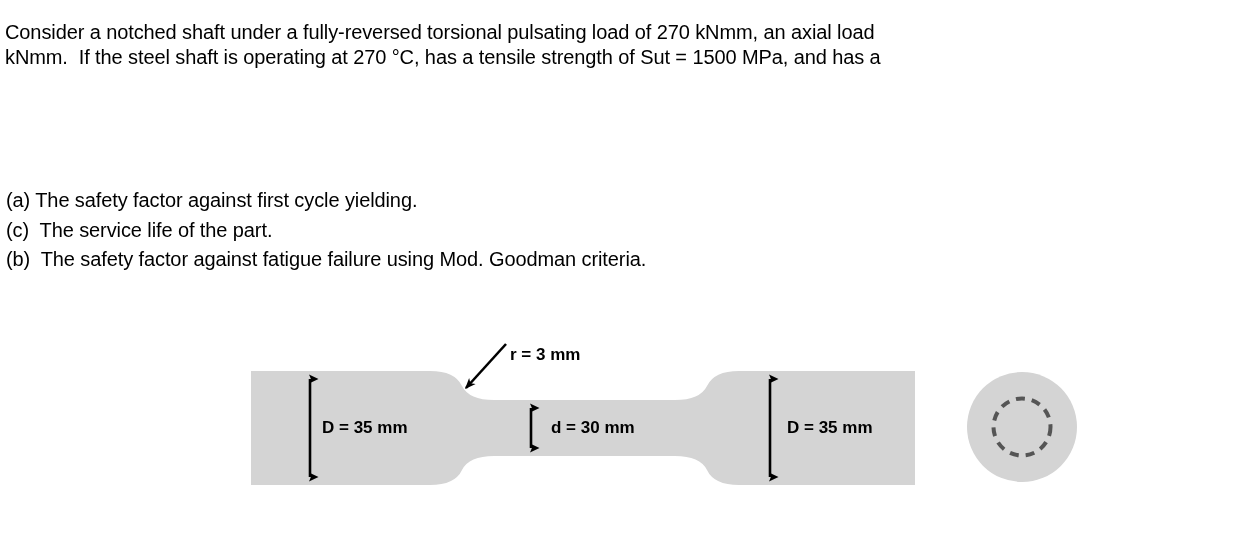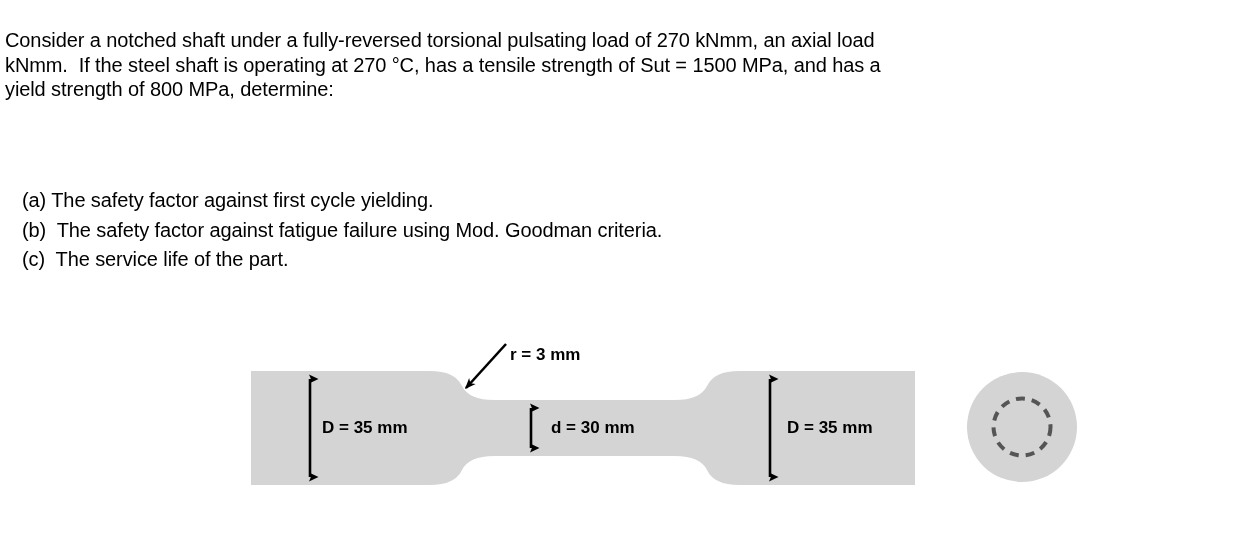--- a/index.html
+++ b/index.html
@@ -13,32 +13,32 @@
     position: relative;
     overflow: hidden;
     font-family: "Liberation Sans", sans-serif;
     color: #000000;
   }
 
   
   #problem-statement {
     position: absolute;
     left: 5px;
-    top: 28px;
+    top: 20px;
     width: 1248px;
   }
   .stmt-line {
     font-size: 20px;
     line-height: 24.5px;
     white-space: pre;
     letter-spacing: -0.1px;
   }
   #question-list {
     position: absolute;
-    left: 22px;
+    left: 6px;
     top: 186px;
     width: 1000px;
   }
   .q-line {
     font-size: 20px;
     line-height: 29.5px;
     white-space: pre;
     letter-spacing: -0.1px;
   }
 
@@ -59,27 +59,26 @@
     font-weight: bold;
     fill: #000000;
   }
 </style>
 </head>
 <body>
 
 <div id="problem-statement">
   <div class="stmt-line">Consider a notched shaft under a fully-reversed torsional pulsating load of 270 kNmm, an axial load</div>
   <div class="stmt-line">kNmm.  If the steel shaft is operating at 270 °C, has a tensile strength of Sut = 1500 MPa, and has a</div>
-  <div class="stmt-line">yield strength of 800 MPa, determine:</div>
 </div>
 
 <div id="question-list">
   <div class="q-line">(a) The safety factor against first cycle yielding.</div>
+  <div class="q-line">(c)  The service life of the part.</div>
   <div class="q-line">(b)  The safety factor against fatigue failure using Mod. Goodman criteria.</div>
-  <div class="q-line">(c)  The service life of the part.</div>
 </div>
 
 <div id="shaft-figure">
   <svg width="1258" height="211" viewBox="0 0 1258 211" xmlns="http://www.w3.org/2000/svg">
 
     <defs>
       <marker id="arrowUp" markerWidth="10" markerHeight="10" refX="5" refY="8.5" orient="auto" markerUnits="userSpaceOnUse">
         <path d="M5,0 L9.6,9.5 L5,7.6 L0.4,9.5 Z" fill="#000000"></path>
       </marker>
       <marker id="arrowDown" markerWidth="10" markerHeight="10" refX="5" refY="8.5" orient="auto" markerUnits="userSpaceOnUse">

